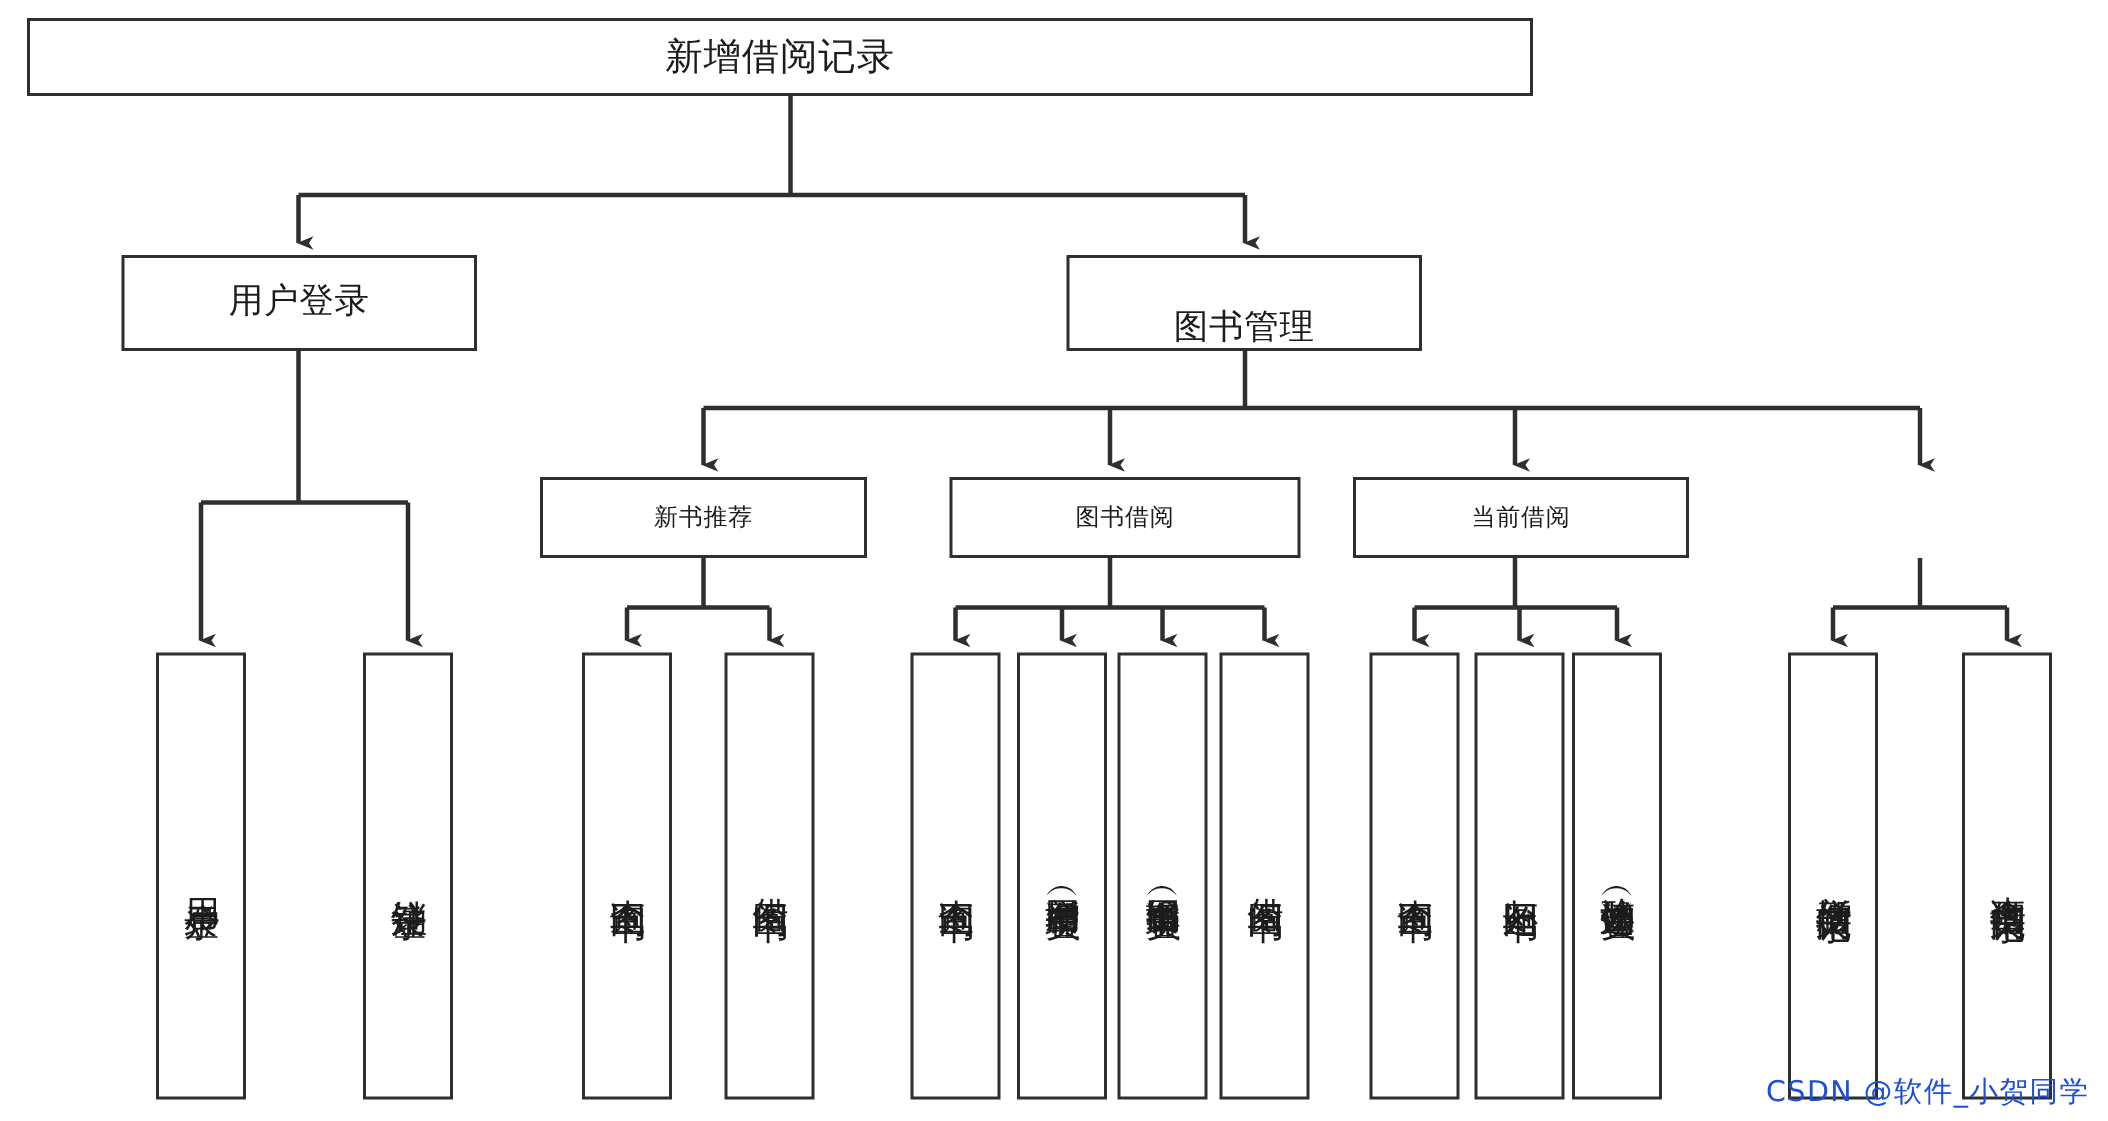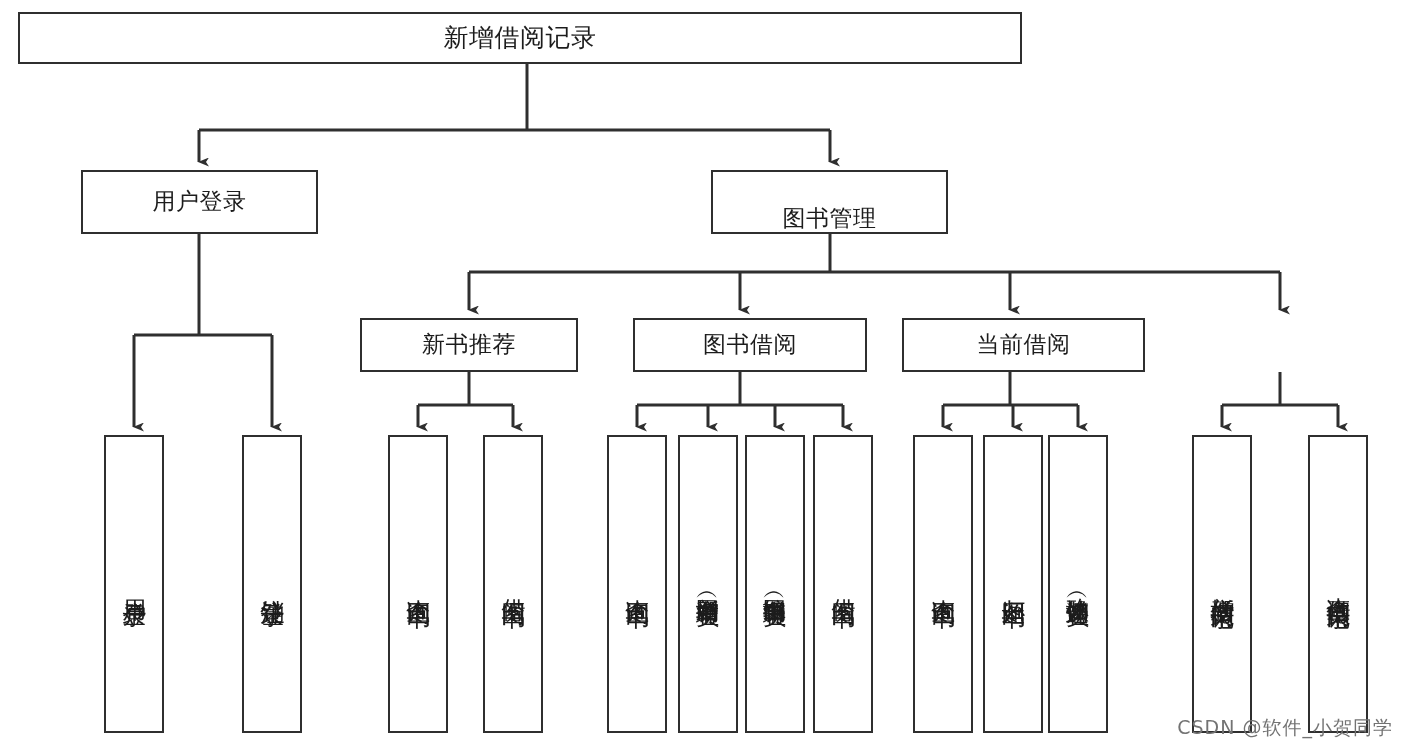--- a/index.html
+++ b/index.html
@@ -49,24 +49,24 @@
     width: 1004px; height: 52px;
   }
   .node.root .node-label { font-size: 25px; }
   
   .node.level2 { height: 64px; }
   .node.level2 .node-label { font-size: 23px; }
   .node.n-user-login   { left: 81px;  top: 170px; width: 237px; }
   .node.n-book-manage  { left: 711px; top: 170px; width: 237px; align-items: flex-end; }
   
   .node.level3 { top: 318px; height: 54px; }
-  .node.level3 .node-label { font-size: 23px; }
+  .node.level3 .node-label { font-size: 16px; }
   .node.n-new-book-rec { left: 360px;  width: 218px; }
   .node.n-book-borrow  { left: 633px;  width: 234px; }
-  .node.n-current-borrow { left: 902px; width: 243px; }
+  .node.n-current-borrow { left: 902px; width: 224px; }
   .node.n-borrow-record  { left: 1172px; width: 216px; }
   
   .node.leaf {
     top: 435px;
     height: 298px;
     width: 60px;
     align-items: center;
     justify-content: center;
     padding: 4px 0;
   }
@@ -92,21 +92,21 @@
   .leaf-l10 { left: 983px; }
   .leaf-l11 { left: 1048px; }
   .leaf-l12 { left: 1192px; }
   .leaf-l13 { left: 1308px; }
   
   #watermark {
     position: absolute;
     right: 12px;
     bottom: 6px;
     font-size: 19px;
-    color: #737373;
+    color: #1d4ed8;
     letter-spacing: 1px;
     white-space: nowrap;
   }
 </style>
 </head>
 <body>
 
 <div id="diagram-root">
 
   <svg id="edges-layer" viewBox="0 0 1405 747" width="1405" height="747">

